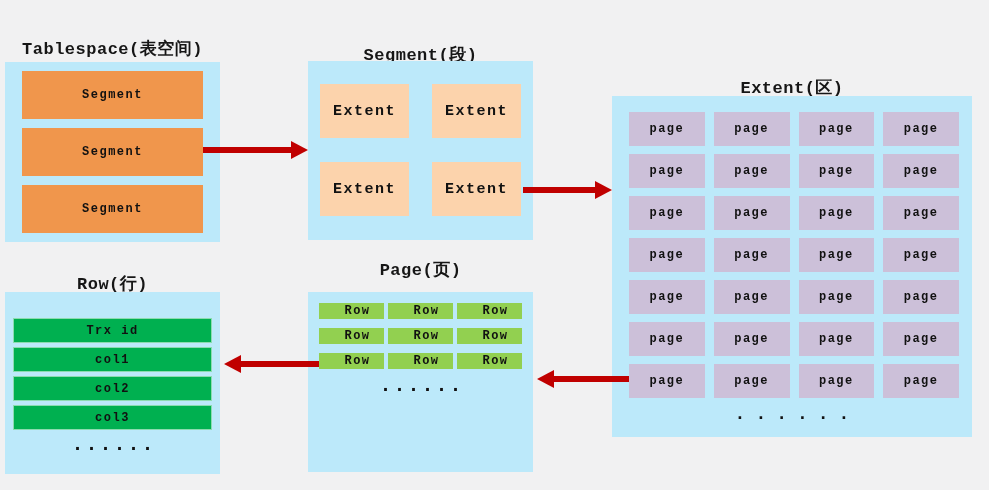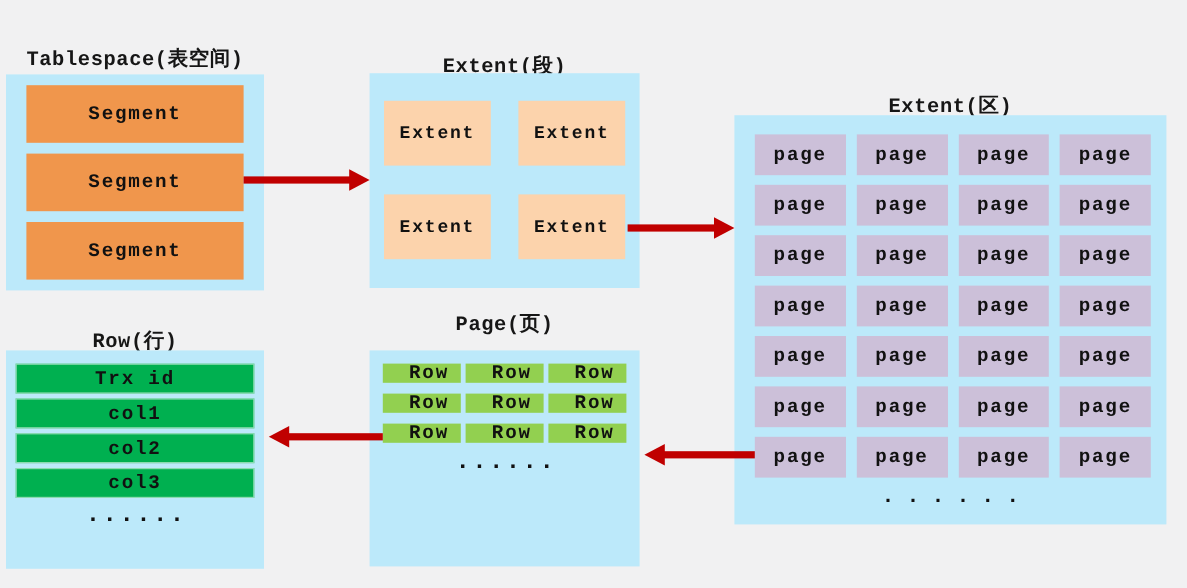--- a/index.html
+++ b/index.html
@@ -54,27 +54,27 @@
   .page-grid {
     display: grid; grid-template-columns: repeat(4, 1fr);
     padding: 16px 13px 0 17px; column-gap: 9px; row-gap: 8px;
   }
   .rowcell-grid {
     display: grid; grid-template-columns: repeat(3, 1fr);
     padding: 11px 11px 0 11px; column-gap: 4px; row-gap: 9px;
   }
   .field-list {
     display: flex; flex-direction: column;
-    padding: 11px 8px 0 8px; gap: 4px;
+    padding: 26px 8px 0 8px; gap: 4px;
   }
 
   
   .box {
     display: flex; align-items: center; justify-content: center;
-    font-weight: bold; font-size: 16px; letter-spacing: 1.5px;
+    font-weight: bold; font-size: 12px; letter-spacing: 1.5px;
     color: #111; box-sizing: border-box; white-space: nowrap;
   }
   .seg-box   { background: var(--segment-orange, #f0964c); flex: 1; }
   .ext-box   { background: var(--extent-peach, #fcd3ac); height: 54px; font-size: 15px; }
   .page-box  { background: var(--page-lavender, #ccc0d9); height: 34px; }
   .rowcell-box { background: var(--row-light-green, #92d050); height: 16px; padding-left: 12px; }
   .field-box {
     background: var(--field-green, #00b050); height: 25px;
     border: 1px solid rgba(255,255,255,0.55);
   }
@@ -126,21 +126,21 @@
 
 <div class="canvas">
 
   <div class="group-label lbl-tablespace">Tablespace(表空间)</div>
   <div class="panel panel-tablespace">
       <div class="box seg-box">Segment</div>
       <div class="box seg-box">Segment</div>
       <div class="box seg-box">Segment</div>
     </div>
 
-  <div class="group-label lbl-segment">Extent(段)</div>
+  <div class="group-label lbl-segment">Segment(段)</div>
   <div class="panel panel-segment">
       <div class="box ext-box">Extent</div>
       <div class="box ext-box">Extent</div>
       <div class="box ext-box">Extent</div>
       <div class="box ext-box">Extent</div>
     </div>
 
   <div class="group-label lbl-extent">Extent(区)</div>
   <div class="panel panel-extent">
     <div class="page-grid">

